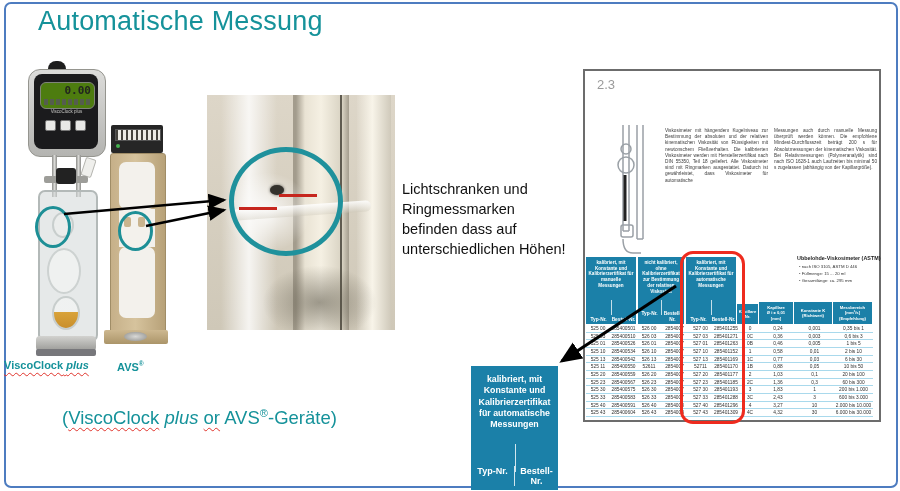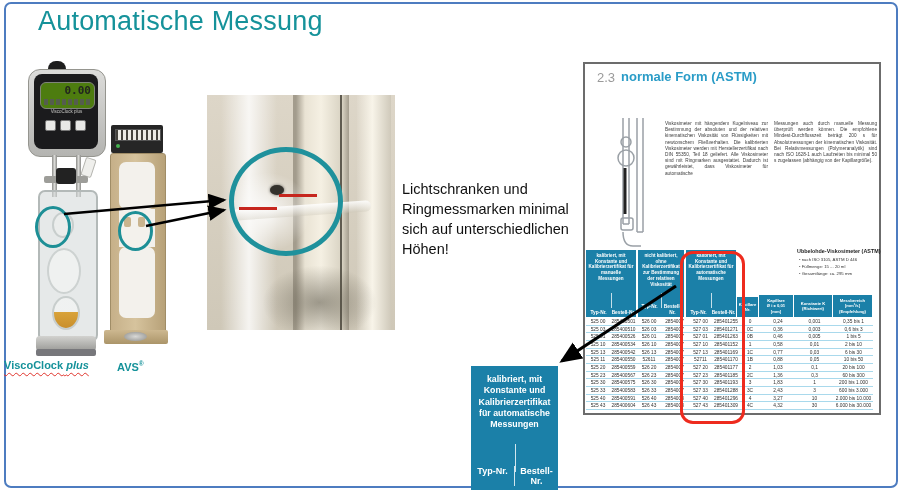--- a/index.html
+++ b/index.html
@@ -73,21 +73,21 @@
   .caption{left:207px;top:336px;width:188px;text-align:center;font-size:11px;font-weight:600;color:#15929a;}
   
   .devlabel{font-size:11px;font-weight:bold;color:#15929a;}
   .wavy{text-decoration:underline wavy #e0342c;text-decoration-thickness:1px;text-underline-offset:2.5px;}
   sup{font-size:60%;}
   
   .note{left:402px;top:179px;width:170px;font-size:14.5px;line-height:1.38;color:#101010;}
   
   .bottomtxt{left:62px;top:406px;font-size:18.5px;line-height:1.33;color:#15929a;}
   
-  .page{left:583px;top:62px;width:298px;height:353px;background:#fff;border:2px solid #6c6c6c;box-sizing:border-box;}
+  .page{left:583px;top:69px;width:298px;height:353px;background:#fff;border:2px solid #6c6c6c;box-sizing:border-box;}
   .sec-num{position:absolute;left:12px;top:6px;font-size:13px;color:#9a9a9a;}
   .sec-title{position:absolute;left:36px;top:6px;font-size:13px;font-weight:bold;color:#2a9cc7;line-height:1.12;}
   .bodycol{position:absolute;top:57px;width:103px;font-size:4.7px;line-height:1.32;color:#3a3a3a;text-align:justify;}
   .info-title{position:absolute;left:212px;top:184px;width:88px;font-size:5.4px;font-weight:bold;color:#1d1d1d;}
   .info-bullets{position:absolute;left:214px;top:193px;width:86px;font-size:4.3px;color:#333;line-height:1.6;}
   .info-bullets div::before{content:"• ";}
   .ghead{position:absolute;top:186px;height:67px;background:#1b80a8;color:#fff;font-size:4.6px;font-weight:bold;
          text-align:center;box-sizing:border-box;padding:3px 2px 0 2px;line-height:1.25;}
   .ghead .vline{position:absolute;left:50%;bottom:9px;width:1px;height:15px;background:rgba(255,255,255,.75);}
   .ghead .subrow{position:absolute;left:0;bottom:1px;width:100%;display:flex;font-size:4.8px;}
@@ -167,29 +167,29 @@
     <div class="p-shadow"></div>
     <div class="p-dot"></div>
     <div class="p-red" style="left:72px;top:99px;width:38px;"></div>
     <div class="p-red" style="left:32px;top:112px;width:38px;"></div>
     <div class="p-ring"></div>
   </div>
 
   <div class="abs devlabel" style="left:4px;top:359px;"><span class="wavy"><span>ViscoClock</span> <i>plus</i></span></div>
   <div class="abs devlabel" style="left:117px;top:360px;"><span>AVS</span><sup>®</sup></div>
 
-  <div class="abs note">Lichtschranken und Ringmessmarken minimal sich auf unterschiedlichen Höhen!</div>
+  <div class="abs note">Lichtschranken und Ringmessmarken befinden dass auf unterschiedlichen Höhen!</div>
 
   <div class="abs bottomtxt">
+    <div><span>(</span><span class="wavy">ViscoClock</span> <i>plus</i> <span class="wavy">or</span> <span>AVS</span><sup>®</sup><span>-Geräte)</span></div>
   </div>
 
   <div class="abs page">
     <div class="sec-num">2.3</div>
     <div class="sec-title">
-      <div>normale Form (ASTM)</div>
     </div>
     <svg class="abs" style="left:14px;top:50px;" width="58" height="140" viewBox="0 0 58 140">
       <g fill="none" stroke="#9aa0a6" stroke-width="1.5">
         <path d="M24 4 V110 M30 4 V110 M38 4 V118 M44 4 V118"></path>
         <circle cx="27" cy="28" r="5"></circle>
         <circle cx="27" cy="44" r="8"></circle>
         <path d="M24 118 q0 14 10 14 h8 M24 110 h6 M38 118 h6"></path>
         <rect x="22" y="104" width="12" height="12" rx="2"></rect>
       </g>
       <path d="M26 54 V100" stroke="#222" stroke-width="3"></path>

